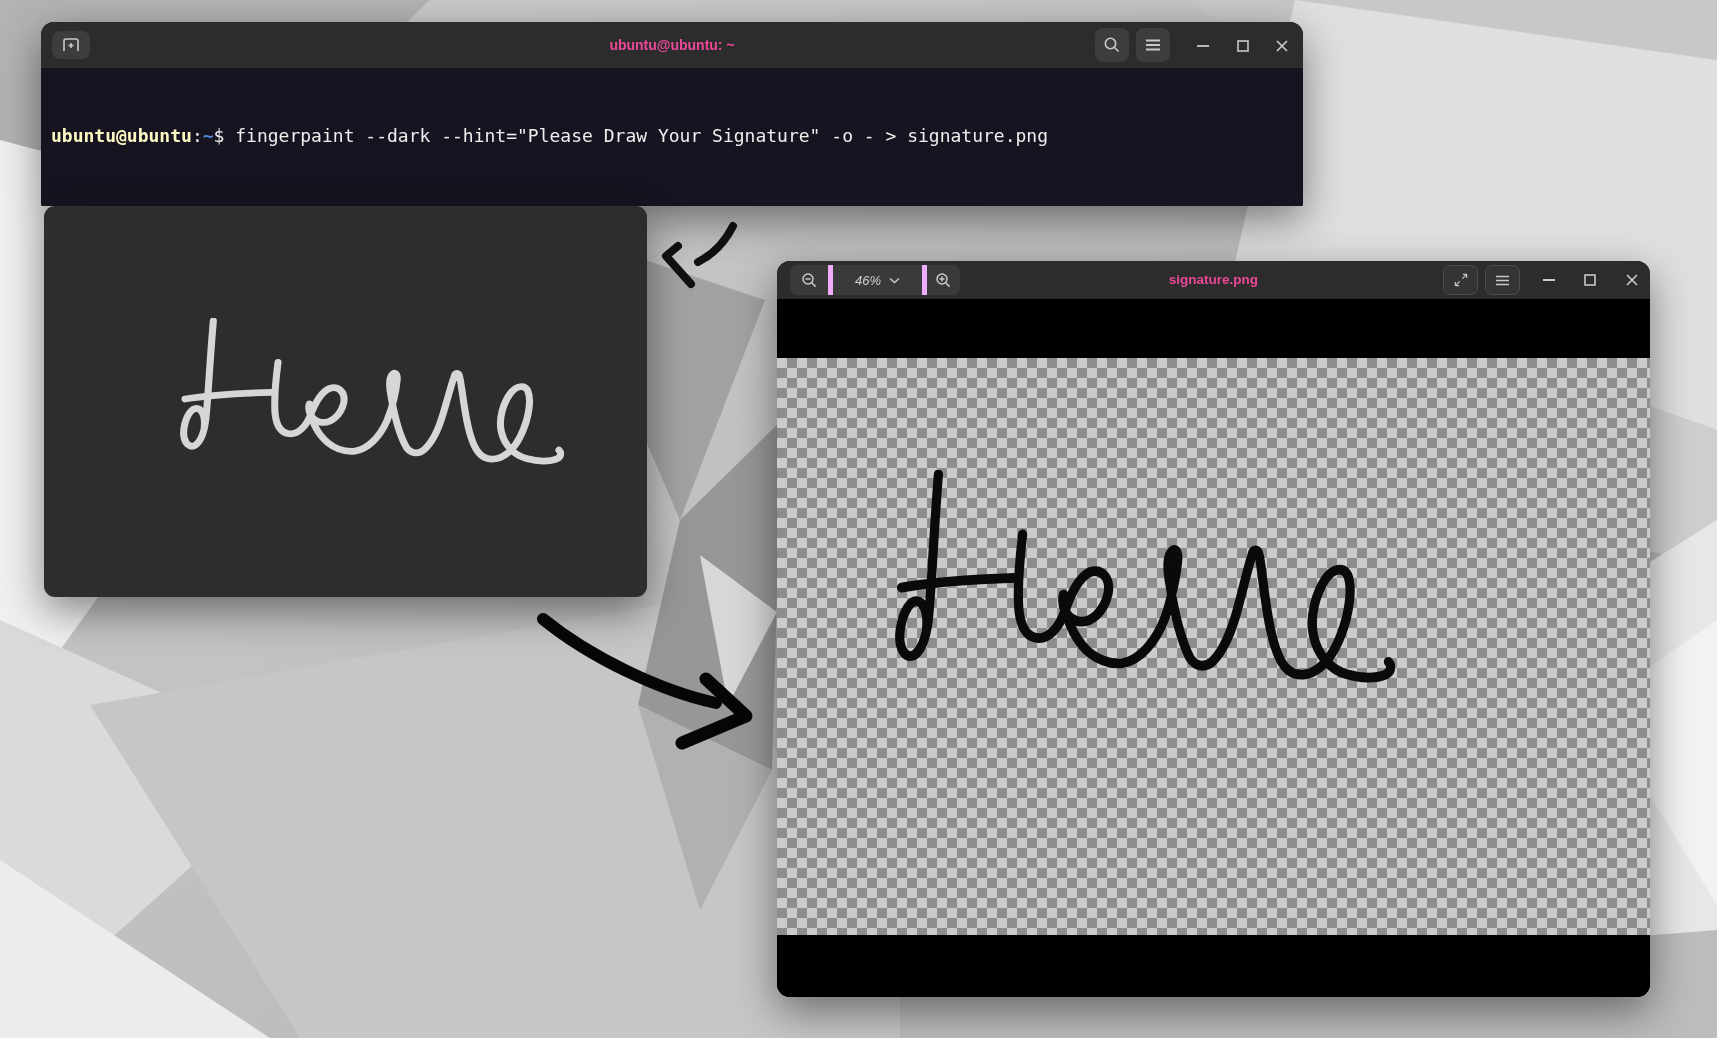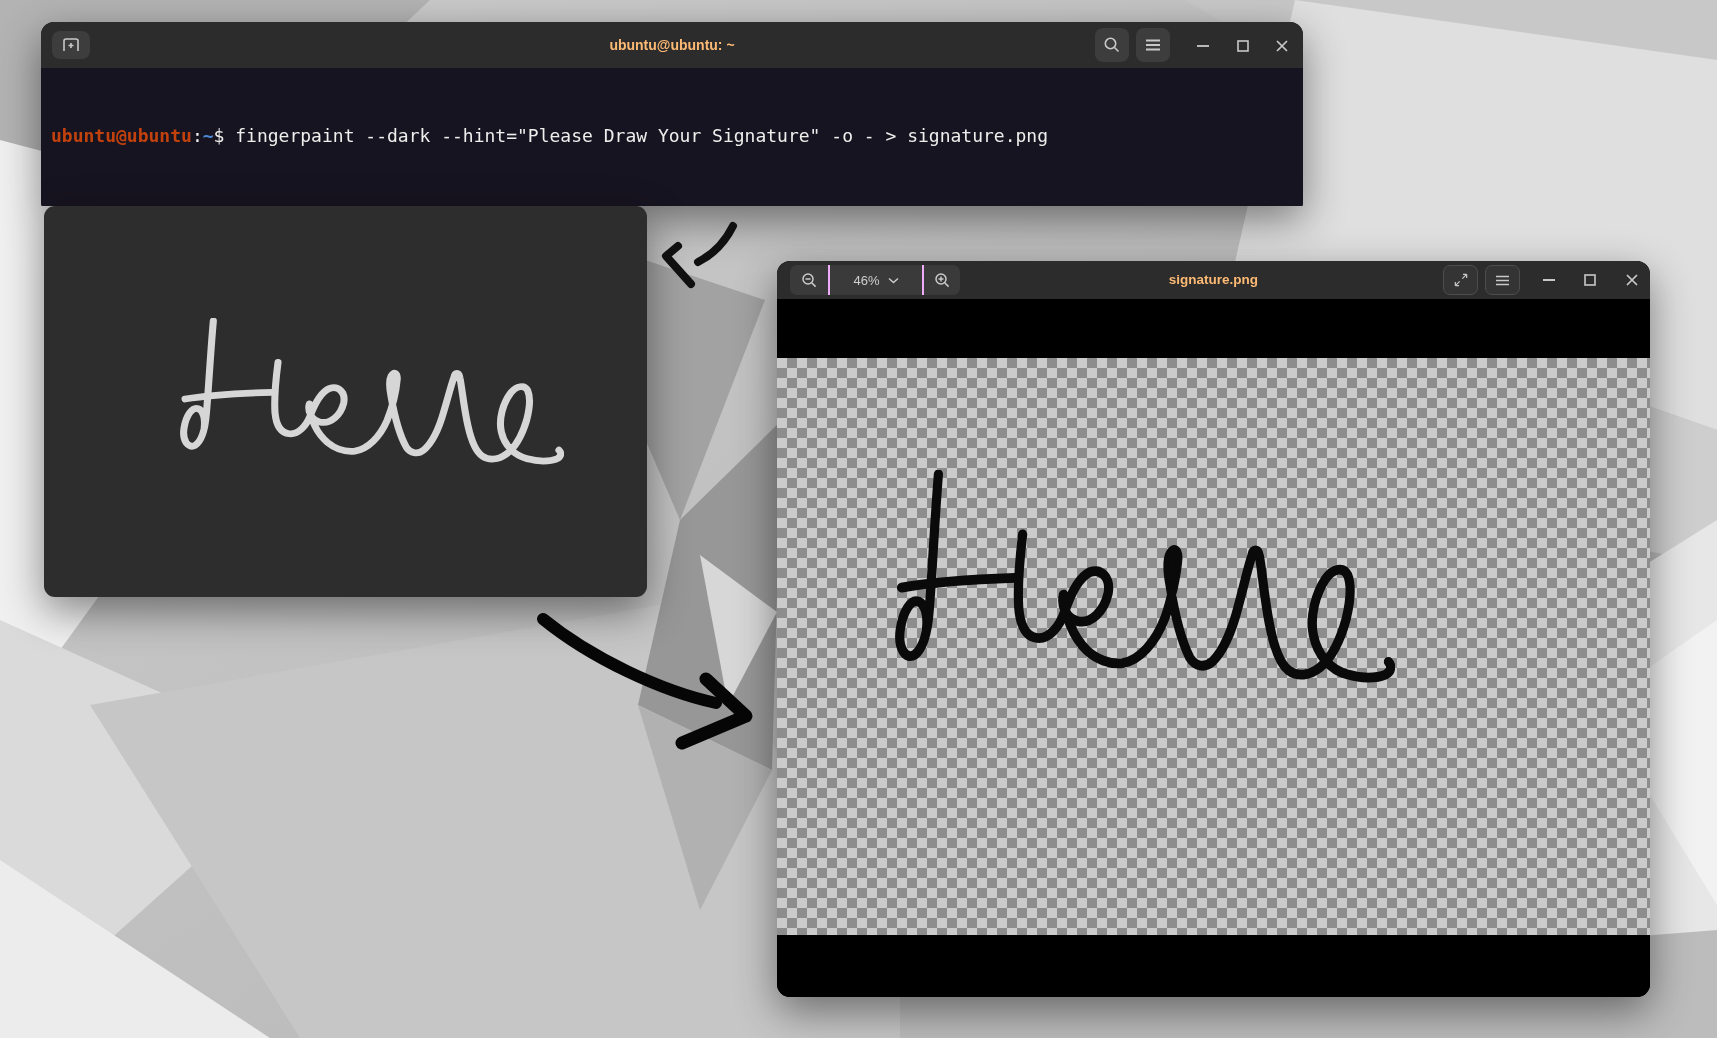--- a/index.html
+++ b/index.html
@@ -8,36 +8,36 @@
   .stage *{box-sizing:border-box;}
 
   
   .wallpaper{position:absolute;inset:0;}
 
   
   .window{position:absolute;box-shadow:0 14px 42px rgba(0,0,0,.45);}
   .titlebar{position:absolute;left:0;top:0;width:100%;background:#2c2c2c;
             border-radius:13px 13px 0 0;}
   .tb-title{position:absolute;left:0;right:0;text-align:center;
-            font-weight:bold;color:#fdba74;}
+            font-weight:bold;color:#ec4899;}
   .tb-btn{position:absolute;display:flex;align-items:center;justify-content:center;
           background:#3d3d3d;border:none;border-radius:8px;cursor:default;padding:0;}
   .tb-glyph{position:absolute;display:flex;align-items:center;justify-content:center;
             background:transparent;border:none;padding:0;}
   svg{display:block;}
 
   
   .terminal{left:41px;top:22px;width:1262px;height:184px;border-radius:13px 13px 2px 2px;
             background:#171421;}
   .terminal .titlebar{height:46px;}
   .term-body{position:absolute;left:0;top:46px;width:100%;height:138px;
              background:#171421;border-radius:0 0 2px 2px;
              font-family:"DejaVu Sans Mono",monospace;font-size:18px;line-height:26px;
              color:#eeeeec;padding:3px 10px;white-space:pre;}
-  .p-green{color:#c2410c;font-weight:bold;}
+  .p-green{color:#fef9c3;font-weight:bold;}
   .p-blue{color:#4c87d4;font-weight:bold;}
   .cursor-block{display:inline-block;width:12px;height:23px;
                 border:1.5px solid #c9c9c9;margin-top:2px;}
 
   
   .fingerpaint{left:44px;top:206px;width:603px;height:391px;background:#2d2d2d;
                border-radius:11px;}
   .hint-text{position:absolute;left:0;right:0;top:324px;text-align:center;
              font-weight:bold;font-size:22px;letter-spacing:.6px;word-spacing:2px;
              color:#4e4e4e;}
@@ -46,21 +46,21 @@
   .arrow{position:absolute;}
 
   
   .viewer{left:777px;top:261px;width:873px;height:736px;background:#000;
           border-radius:13px;overflow:hidden;}
   .viewer .titlebar{height:38px;}
   .zoom-group{position:absolute;left:13px;top:4px;height:30px;display:flex;
               background:#3a3a3a;border-radius:7px;overflow:hidden;}
   .zoom-seg{display:flex;align-items:center;justify-content:center;border:none;
             background:transparent;color:#cfcfcf;font-size:13px;padding:0;cursor:default;}
-  .zoom-seg + .zoom-seg{border-left:2px solid #f0abfc;}
+  .zoom-seg + .zoom-seg{border-left:5px solid #f0abfc;font-style:italic;}
   .zoom-level{width:94px;gap:8px;font-family:"Liberation Sans",sans-serif;}
   .v-btn{background:#343434;border:1px solid #4d4d4d;border-radius:7px;}
   .letterbox{position:absolute;left:0;width:100%;background:#000;}
   .checker{position:absolute;left:0;top:97px;width:100%;height:577px;
            background-color:#cbcbcb;
            background-image:conic-gradient(#8d8d8d 0 25%, #cbcbcb 0 50%, #8d8d8d 0 75%, #cbcbcb 0);
            background-size:20px 20px;}
 </style>
 </head>
 <body>

